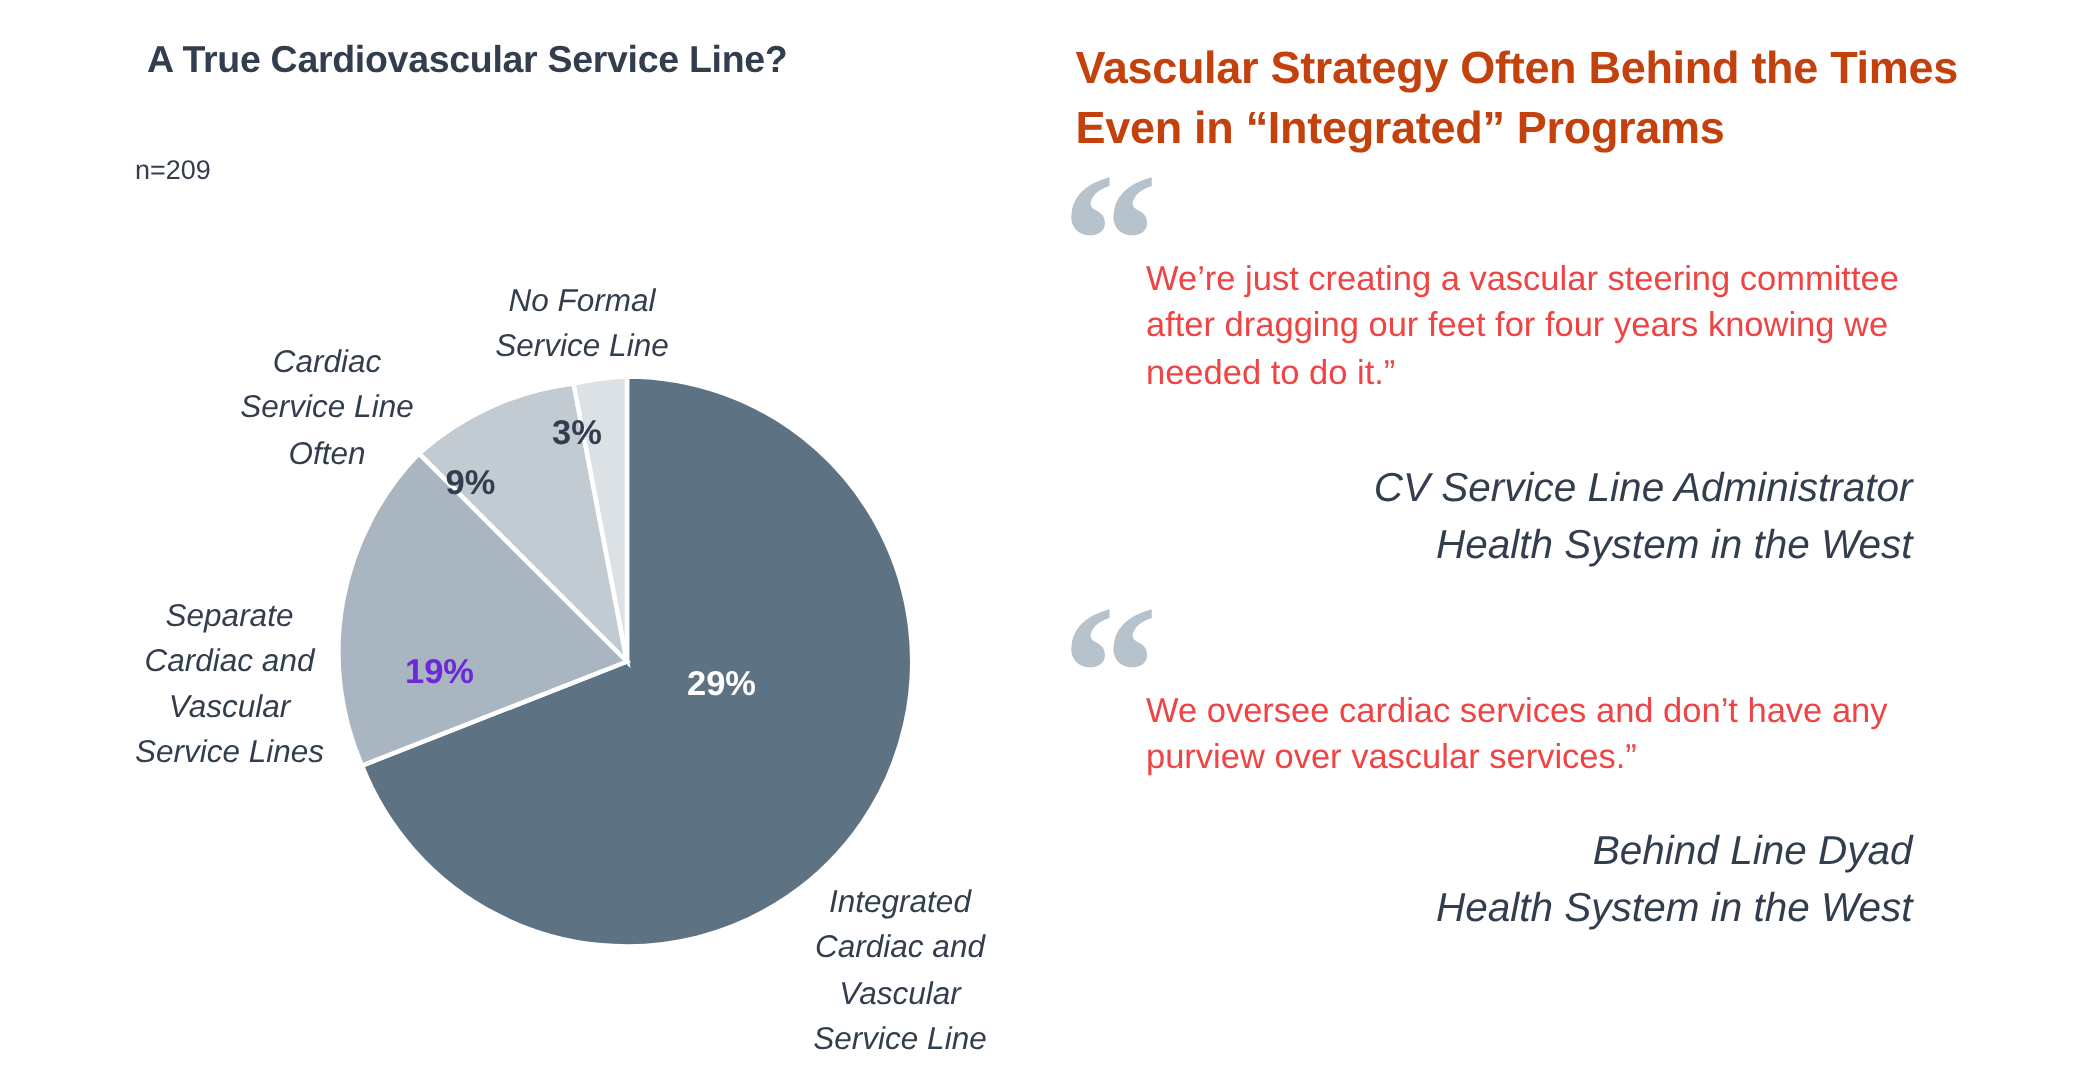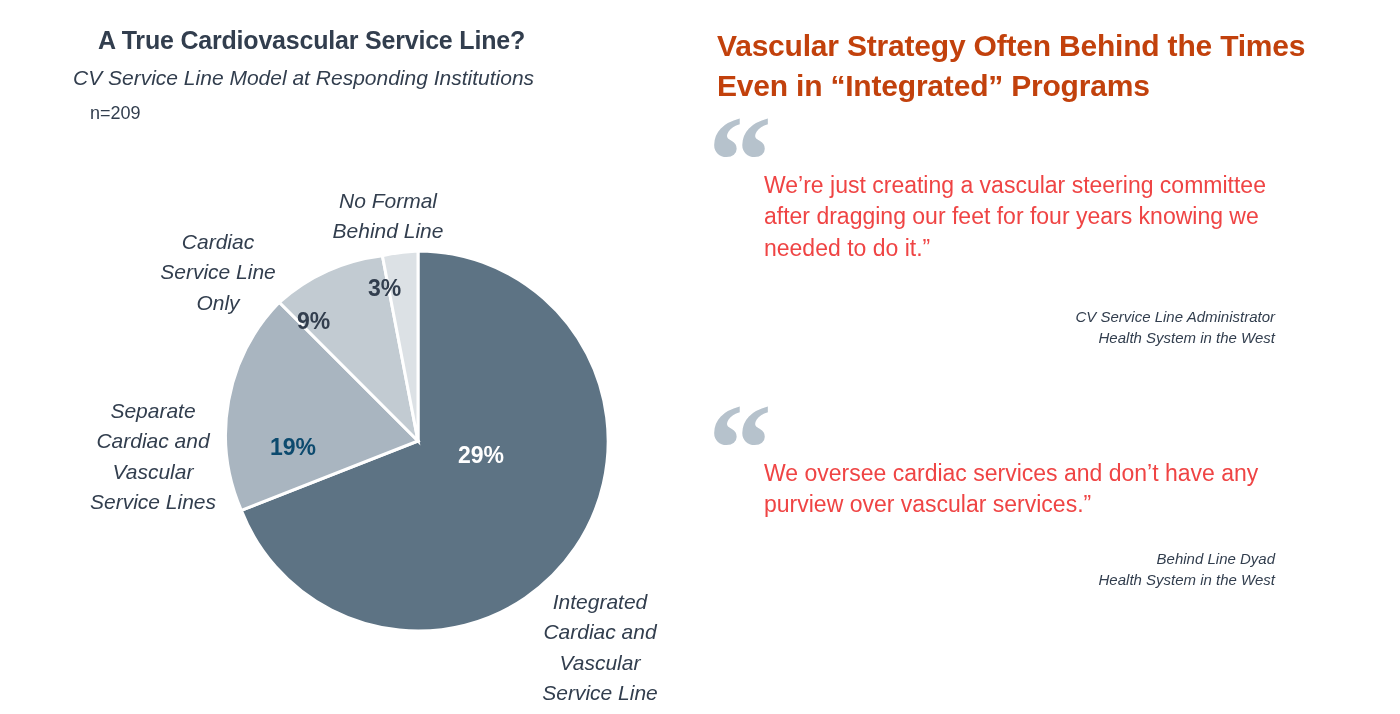--- a/index.html
+++ b/index.html
@@ -74,21 +74,21 @@
   #callout-integrated  { left: 506px; top: 587px; width: 188px; }
 
   
   .pie-value {
     position: absolute;
     font-size: 23px;
     font-weight: bold;
     white-space: nowrap;
   }
   #value-integrated { left: 458px; top: 442px; color: #ffffff; }
-  #value-separate   { left: 270px; top: 434px; color: #0c4a6e; }
+  #value-separate   { left: 270px; top: 434px; color: #6d28d9; }
   #value-cardiac    { left: 297px; top: 308px; color: #323e4e; }
   #value-no-formal  { left: 368px; top: 275px; color: #323e4e; }
 
   
   #right-panel {
     position: absolute;
     left: 700px; top: 0;
     width: 700px; height: 714px;
   }
   #right-title {
@@ -124,57 +124,56 @@
     top: 30px;
     width: 520px;
     font-size: 23px;
     line-height: 1.36;
     color: #ef4444;
   }
   .quote-attrib {
     position: absolute;
     left: 170px;
     width: 405px;
-    font-size: 15px;
+    font-size: 27px;
     font-style: italic;
     line-height: 1.42;
     color: #323e4e;
     text-align: right;
     white-space: pre-line;
   }
   #quote-attrib-1 { top: 166px; }
   #quote-attrib-2 { top: 120px; }
 </style>
 </head>
 <body>
 
 <div id="left-panel">
 
   <div id="chart-title">A True Cardiovascular Service Line?</div>
-  <div id="chart-subtitle">CV Service Line Model at Responding Institutions</div>
   <div id="chart-sample-size">n=209</div>
 
   <div id="pie-chart-area">
 
     <svg id="pie-svg" width="400" height="400" viewBox="0 0 400 400">
 
       <path d="M 200 200 L 200 10 A 190 190 0 1 1 23.3 269.4 Z" fill="#5d7384" stroke="#ffffff" stroke-width="3"></path>
 
       <path d="M 200 200 L 23.3 269.4 A 190 190 0 0 1 61.3 61.3 Z" fill="#a9b5c0" stroke="#ffffff" stroke-width="3"></path>
 
       <path d="M 200 200 L 61.3 61.3 A 190 190 0 0 1 164.4 14.7 Z" fill="#c2cbd2" stroke="#ffffff" stroke-width="3"></path>
 
       <path d="M 200 200 L 164.4 14.7 A 190 190 0 0 1 200 10 Z" fill="#dce1e5" stroke="#ffffff" stroke-width="3"></path>
     </svg>
 
     <div class="pie-callout" id="callout-no-formal">No Formal
-Behind Line</div>
+Service Line</div>
     <div class="pie-callout" id="callout-cardiac-only">Cardiac
 Service Line
-Only</div>
+Often</div>
     <div class="pie-callout" id="callout-separate">Separate
 Cardiac and
 Vascular
 Service Lines</div>
     <div class="pie-callout" id="callout-integrated">Integrated
 Cardiac and
 Vascular
 Service Line</div>
 
     <div class="pie-value" id="value-integrated">29%</div>

